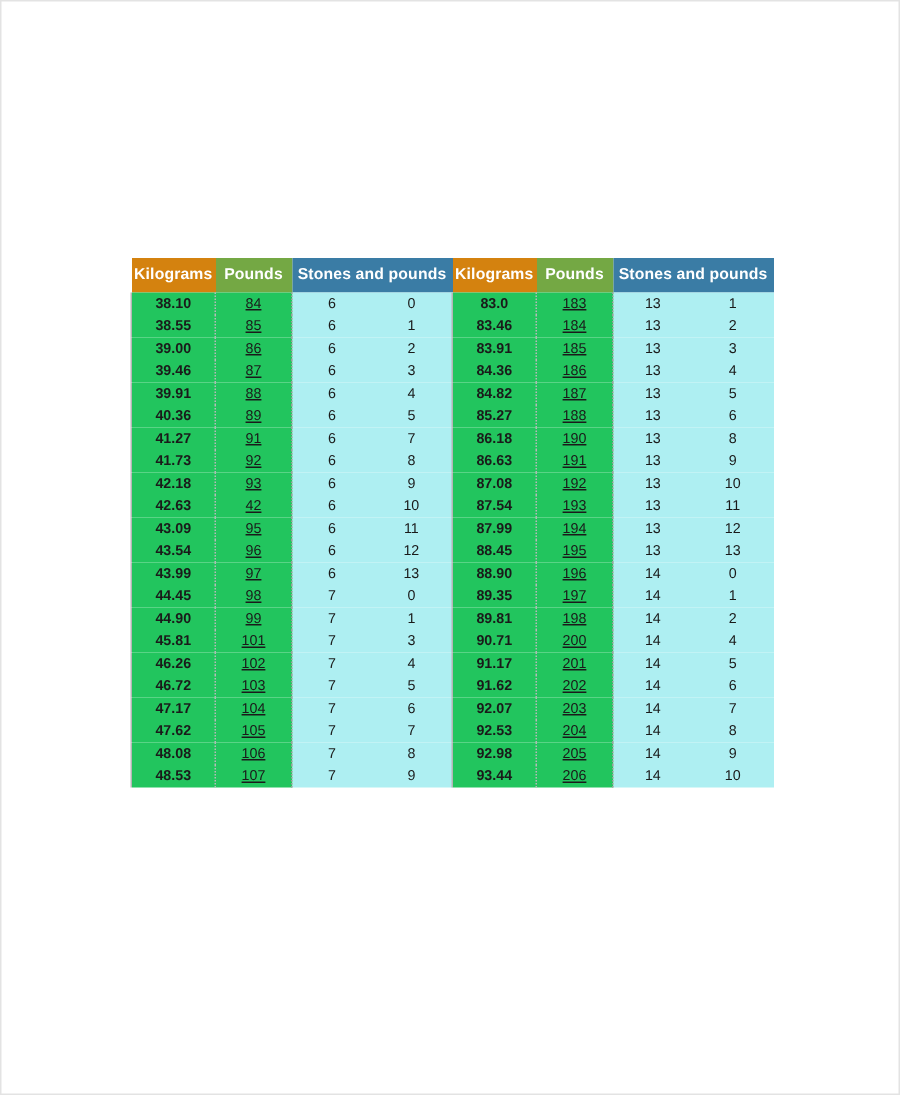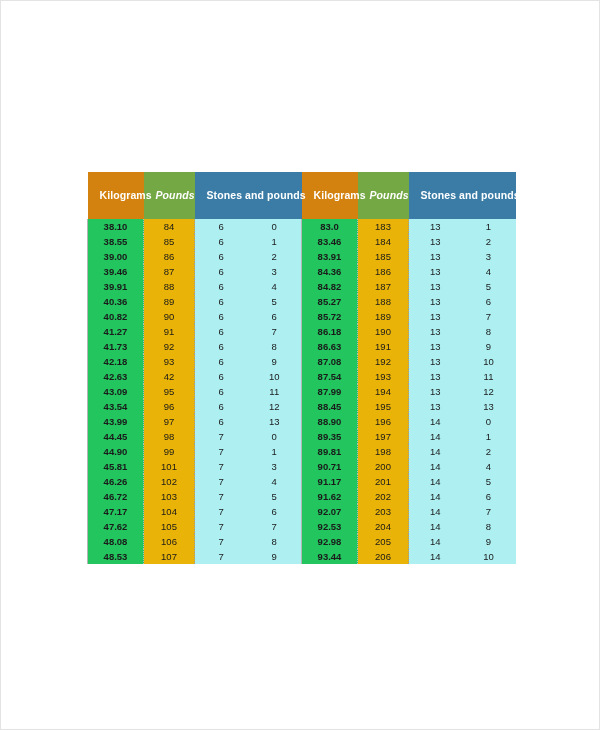--- a/index.html
+++ b/index.html
@@ -28,53 +28,54 @@
     width: 428px;
   }
   table.conv {
     border-collapse: collapse;
     border-spacing: 0;
     width: 428px;
     table-layout: fixed;
   }
   table.conv thead th {
     height: 23px;
-    padding: 12px;
+    padding: 0;
     font-size: 10.5px;
     font-weight: bold;
     color: #ffffff;
     text-align: center;
     vertical-align: middle;
     letter-spacing: 0.1px;
     line-height: 23px;
     white-space: nowrap;
   }
   th.h-kg   { background: #d4820f; }
-  th.h-lb   { background: #74a844; font-style: italic; }
+  th.h-lb   { background: #74a844; }
   th.h-st   { background: #3a7ca5; }
   table.conv tbody td {
     height: 15px;
     padding: 0;
     font-size: 9.5px;
     text-align: center;
     vertical-align: middle;
     line-height: 15px;
     color: #1a1a1a;
     white-space: nowrap;
   }
   td.c-kg {
     background: #22c55e;
     font-weight: bold;
     color: #111111;
     border-left: 1px solid #b5b5b5;
     border-right: 1px dotted #b9b9b9;
   }
   td.c-lb {
-    background: #eab308;
+    background: #22c55e;
     border-right: 1px dotted #9c9c9c;
+    text-decoration: underline;
   }
   td.c-st {
     background: #aeeff2;
   }
   td.c-p {
     background: #aeeff2;
     border-right: 1px dotted #a8a8a8;
   }
   td.c-p.last { border-right: none; }
   
@@ -164,30 +165,20 @@
             <td class="c-kg">40.36</td>
             <td class="c-lb">89</td>
             <td class="c-st">6</td>
             <td class="c-p">5</td>
             <td class="c-kg">85.27</td>
             <td class="c-lb">188</td>
             <td class="c-st">13</td>
             <td class="c-p last">6</td>
           </tr>
           <tr>
-            <td class="c-kg">40.82</td>
-            <td class="c-lb">90</td>
-            <td class="c-st">6</td>
-            <td class="c-p">6</td>
-            <td class="c-kg">85.72</td>
-            <td class="c-lb">189</td>
-            <td class="c-st">13</td>
-            <td class="c-p last">7</td>
-          </tr>
-          <tr>
             <td class="c-kg">41.27</td>
             <td class="c-lb">91</td>
             <td class="c-st">6</td>
             <td class="c-p">7</td>
             <td class="c-kg">86.18</td>
             <td class="c-lb">190</td>
             <td class="c-st">13</td>
             <td class="c-p last">8</td>
           </tr>
           <tr>

